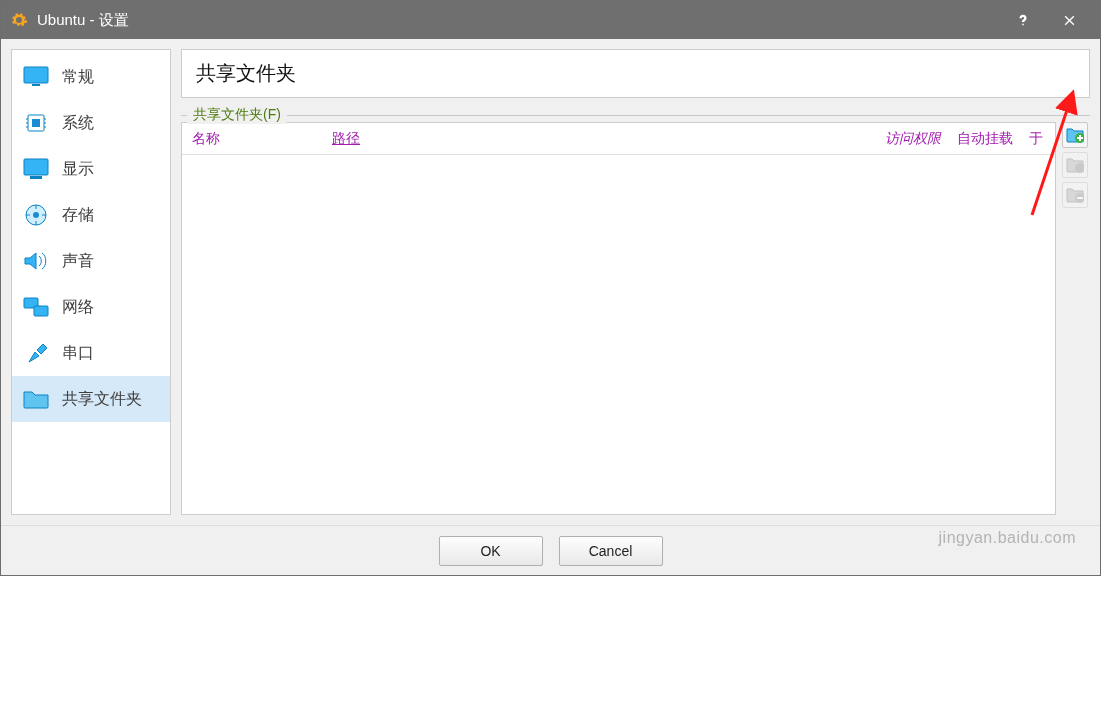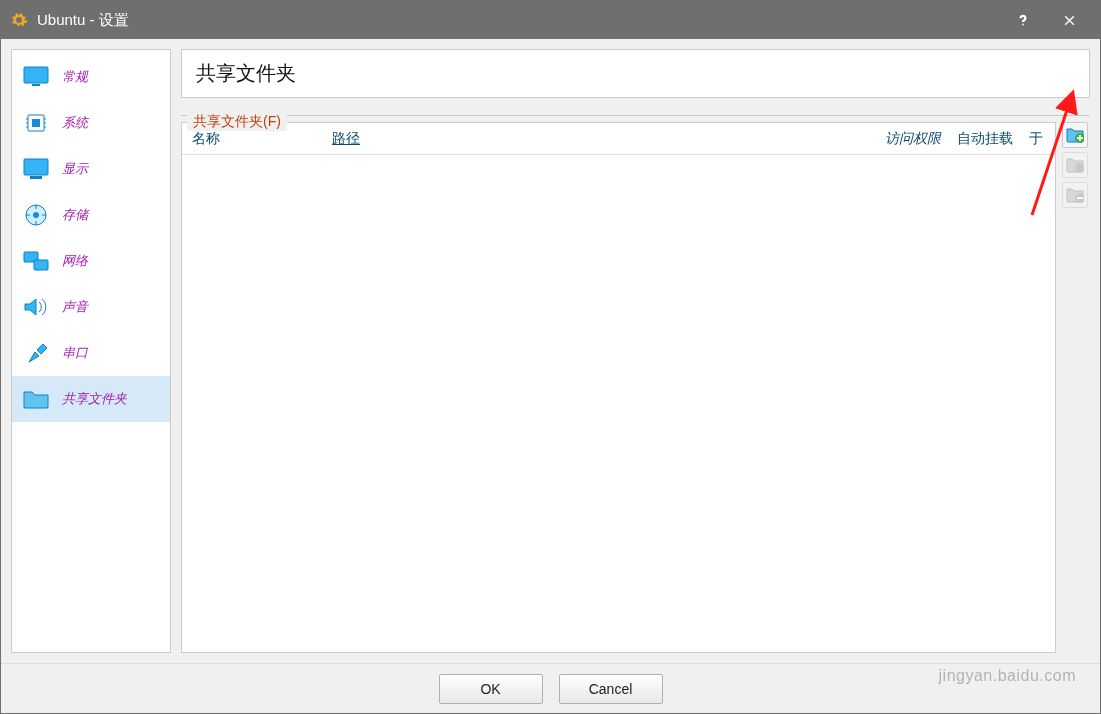--- a/index.html
+++ b/index.html
@@ -1,36 +1,36 @@
 <!DOCTYPE html>
 <html><head>
 <meta charset="utf-8">
 <style>
   * { box-sizing: border-box; margin: 0; padding: 0; }
   html, body { width: 1101px; height: 714px; font-family: "Microsoft YaHei", "SimSun", Arial, sans-serif; font-size: 14px; background: #fff; }
-  .window { width: 1101px; height: 714px; display: flex; flex-direction: column; border: 1px solid #6d6d6d; }
+  .window { width: 1101px; height: 576px; display: flex; flex-direction: column; border: 1px solid #6d6d6d; }
   .titlebar { height: 38px; background: #6f6f6f; color: #fff; display: flex; align-items: center; padding: 0 8px; }
   .titlebar .gear { width: 20px; height: 20px; margin-right: 8px; display:flex; align-items:center; justify-content:center; }
   .titlebar .title { flex: 1; font-size: 15px; }
   .titlebar .btn { width: 46px; height: 38px; display:flex; align-items:center; justify-content:center; color:#fff; }
   .body { flex:1; display:flex; background:#f0f0f0; padding:10px; gap:10px; }
   .sidebar { width: 160px; background:#fff; border:1px solid #ccc; display:flex; flex-direction:column; padding:4px 0; }
   .sb-item { display:flex; align-items:center; height:46px; padding:0 10px; gap:12px; cursor:default; }
   .sb-item.selected { background:#d6e9f8; }
   .sb-item .icon { width:28px; height:24px; display:flex; align-items:center; justify-content:center; }
-  .sb-item .label { font-size:13px; color:#a21caf;font-style:italic; }
+  .sb-item .label { font-size:16px; color:#404040; }
   .main { flex:1; display:flex; flex-direction:column; gap:8px; min-width:0; }
   .page-title { background:#fff; border:1px solid #ccc; padding:10px 14px; font-size:20px; font-weight:500; color:#111; }
   .fieldset { flex:1; position:relative; display:flex; flex-direction:column; }
-  .fieldset-label { position:relative; top:7px; left:0; padding:0 6px; font-size:14px; color:#c2410c; background:#f0f0f0; display:inline-block; margin-left:6px; }
+  .fieldset-label { position:relative; top:0; left:0; padding:0 6px; font-size:14px; color:#4d7c0f; background:#f0f0f0; display:inline-block; margin-left:6px; }
   .fieldset-line { border-top:1px solid #c8c8c8; margin-top:-9px; }
   .folder-area { flex:1; display:flex; gap:4px; margin-top:6px; }
   .table-wrap { flex:1; background:#fff; border:1px solid #ccc; display:flex; flex-direction:column; overflow:hidden; }
   .table-header { display:flex; border-bottom:1px solid #e0e0e0; background:#fff; height:32px; align-items:center; }
-  .th { padding:0 10px; font-size:14px; color:#0c4a6e; border-right:1px solid transparent; white-space:nowrap; }
+  .th { padding:0 10px; font-size:14px; color:#a21caf; border-right:1px solid transparent; white-space:nowrap; }
   .th.name { width:140px; }
   .th.path { flex:1;text-decoration:underline; }
   .th.access { width:72px;font-style:italic; }
   .th.auto { width:72px; }
   .th.at { width:36px; }
   .table-body { flex:1; background:#fff; }
   .side-buttons { width:30px; display:flex; flex-direction:column; gap:4px; align-items:center; }
   .tbtn { width:26px; height:26px; border:1px solid #c8c8c8; background:#f6f6f6; display:flex; align-items:center; justify-content:center; border-radius:2px; }
   .tbtn.disabled { opacity:.45; }
   .footer { height:50px; display:flex; align-items:center; justify-content:center; background:#f0f0f0; padding:0 20px; gap:16px; border-top:1px solid #ddd; }
@@ -98,35 +98,35 @@
             <svg width="24" height="24" viewBox="0 0 24 24">
               <circle cx="12" cy="12" r="10" fill="#cfeffd" stroke="#0a82c4"></circle>
               <circle cx="12" cy="12" r="3" fill="#1a8cd4"></circle>
               <path stroke="#0a82c4" d="M12 2v4M12 18v4M2 12h4M18 12h4"></path>
             </svg>
           </span>
         <span class="label">存储</span>
       </div>
       <div class="sb-item">
         <span class="icon">
+            <svg width="26" height="22" viewBox="0 0 26 22">
+              <path fill="#34b4f4" stroke="#0a82c4" d="M2 8h5l6-5v16l-6-5H2z"></path>
+              <path stroke="#0a82c4" fill="none" d="M16 6c3 2 3 8 0 10M19 3c5 3 5 13 0 16"></path>
+            </svg>
+          </span>
+        <span class="label">声音</span>
+      </div>
+      <div class="sb-item">
+        <span class="icon">
             <svg width="28" height="22" viewBox="0 0 28 22">
               <rect x="2" y="2" width="14" height="10" rx="1" fill="#34b4f4" stroke="#0a82c4"></rect>
               <rect x="12" y="10" width="14" height="10" rx="1" fill="#34b4f4" stroke="#0a82c4"></rect>
             </svg>
           </span>
         <span class="label">网络</span>
-      </div>
-      <div class="sb-item">
-        <span class="icon">
-            <svg width="26" height="22" viewBox="0 0 26 22">
-              <path fill="#34b4f4" stroke="#0a82c4" d="M2 8h5l6-5v16l-6-5H2z"></path>
-              <path stroke="#0a82c4" fill="none" d="M16 6c3 2 3 8 0 10M19 3c5 3 5 13 0 16"></path>
-            </svg>
-          </span>
-        <span class="label">声音</span>
       </div>
       <div class="sb-item">
         <span class="icon">
             <svg width="26" height="22" viewBox="0 0 26 22">
               <path fill="#34b4f4" stroke="#0a82c4" d="M20 2l4 4-6 6-4-4zM12 10l4 4-10 6 6-10z"></path>
             </svg>
           </span>
         <span class="label">串口</span>
       </div>
       <div class="sb-item selected">

